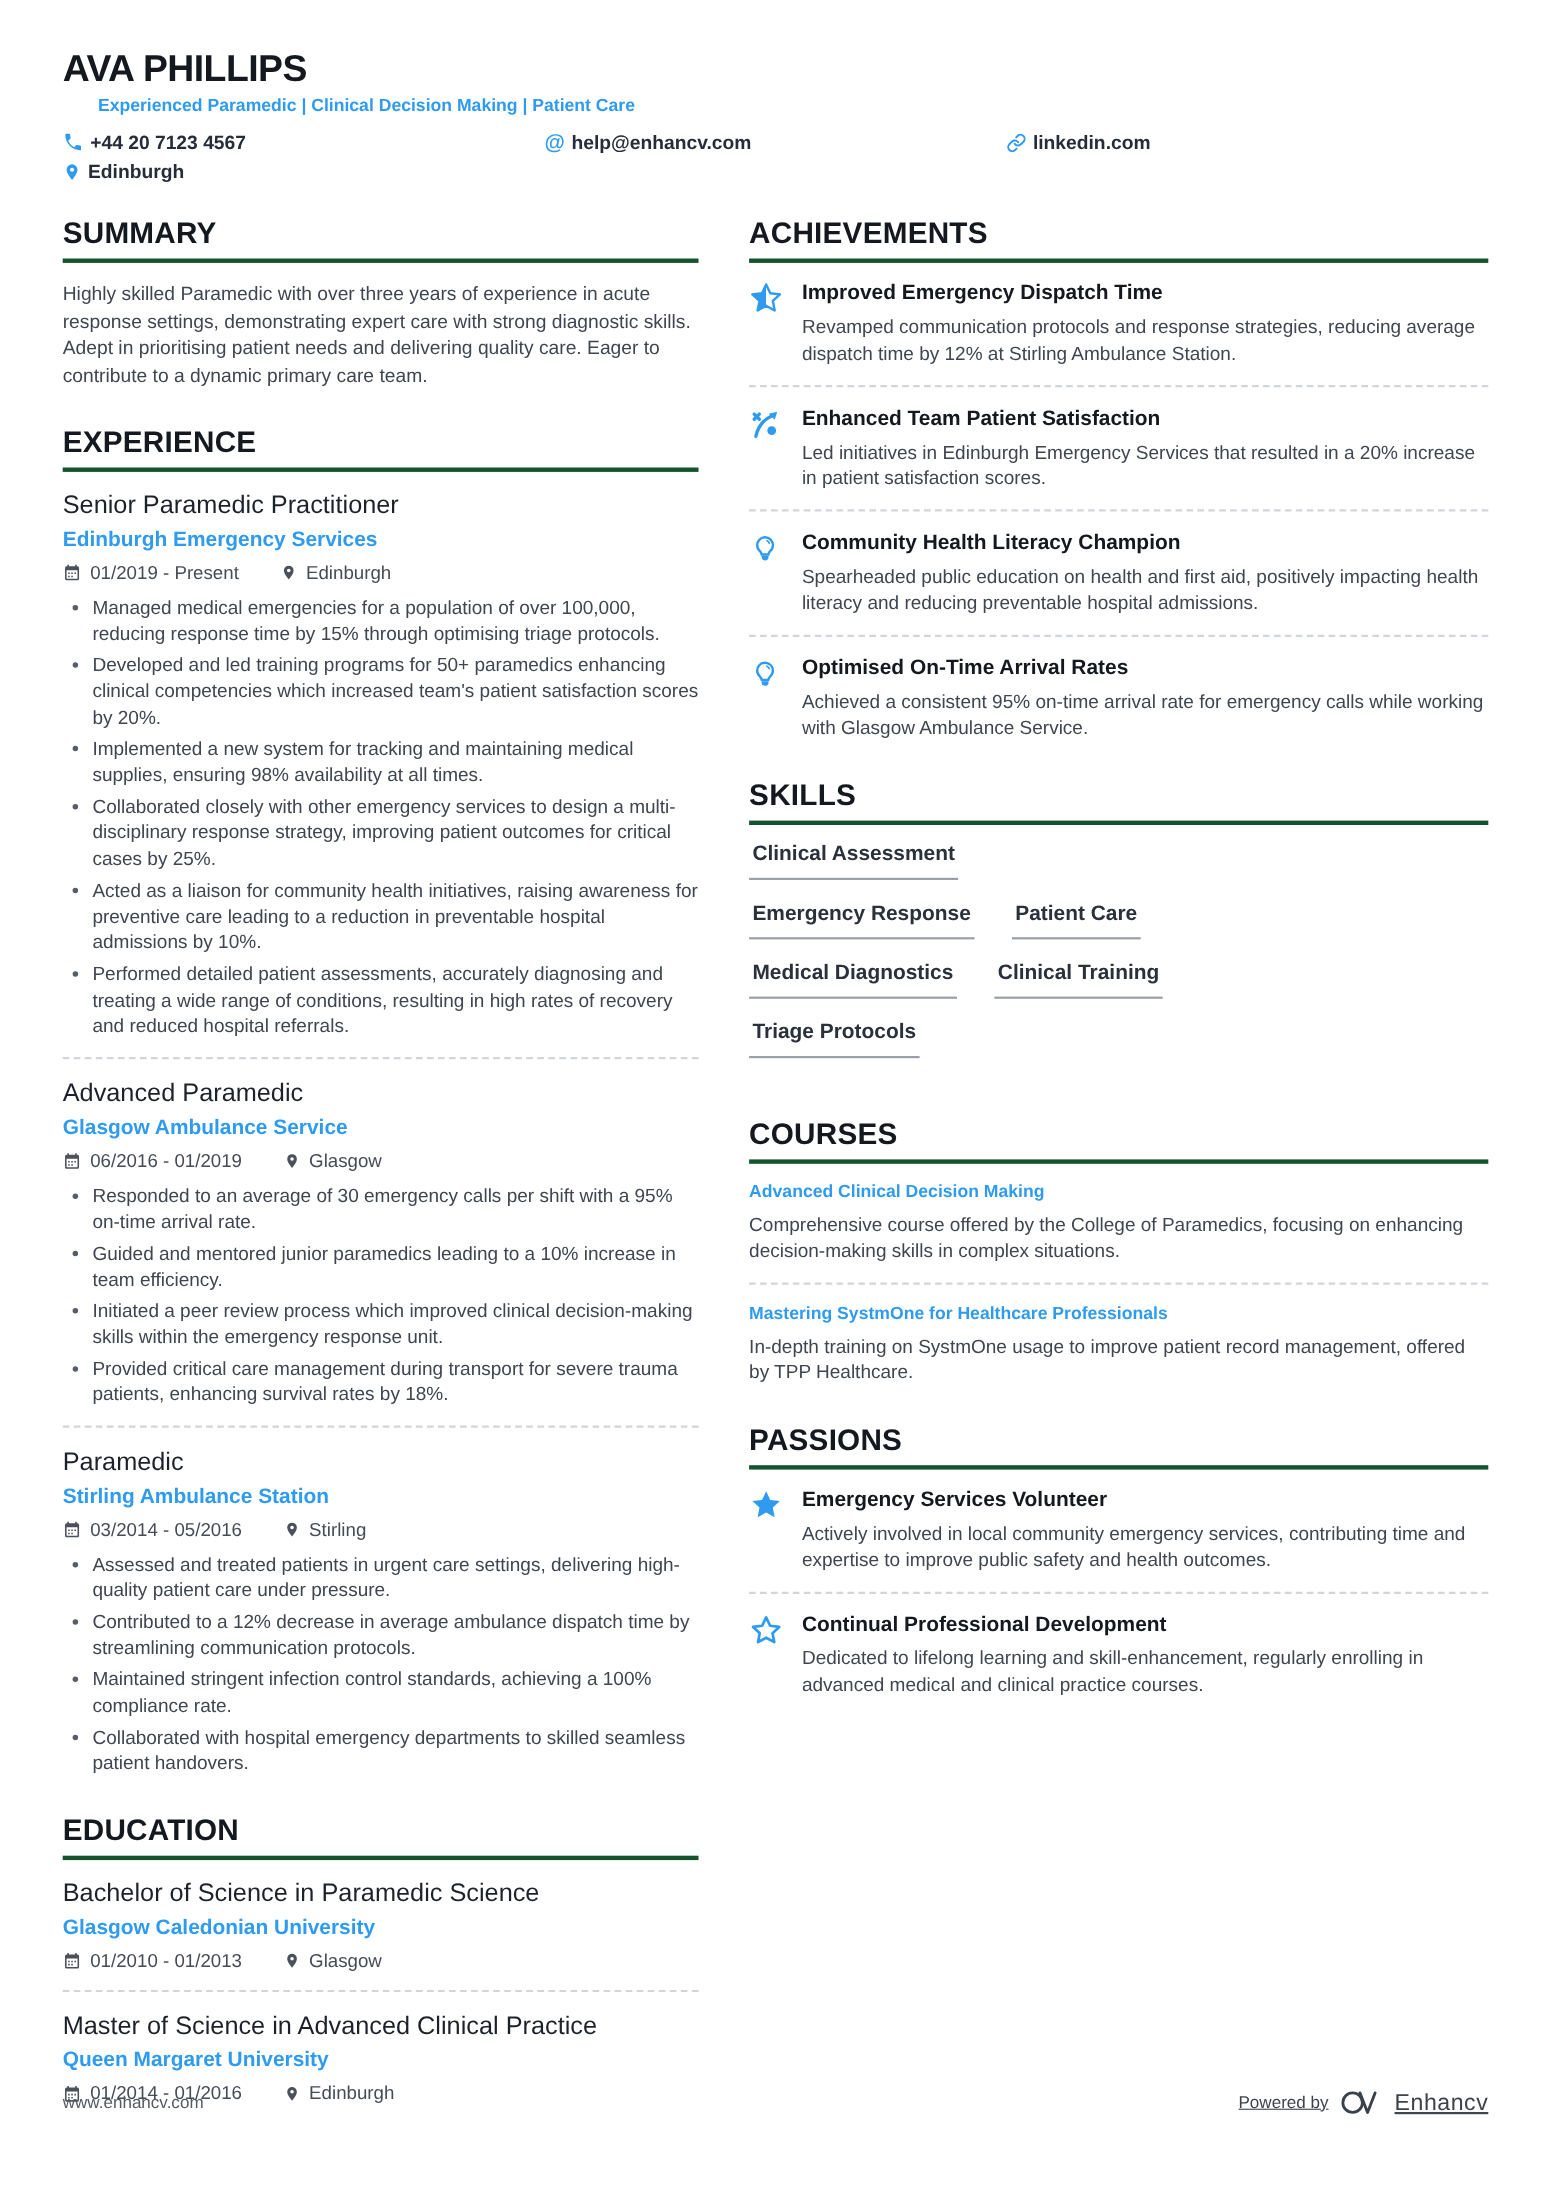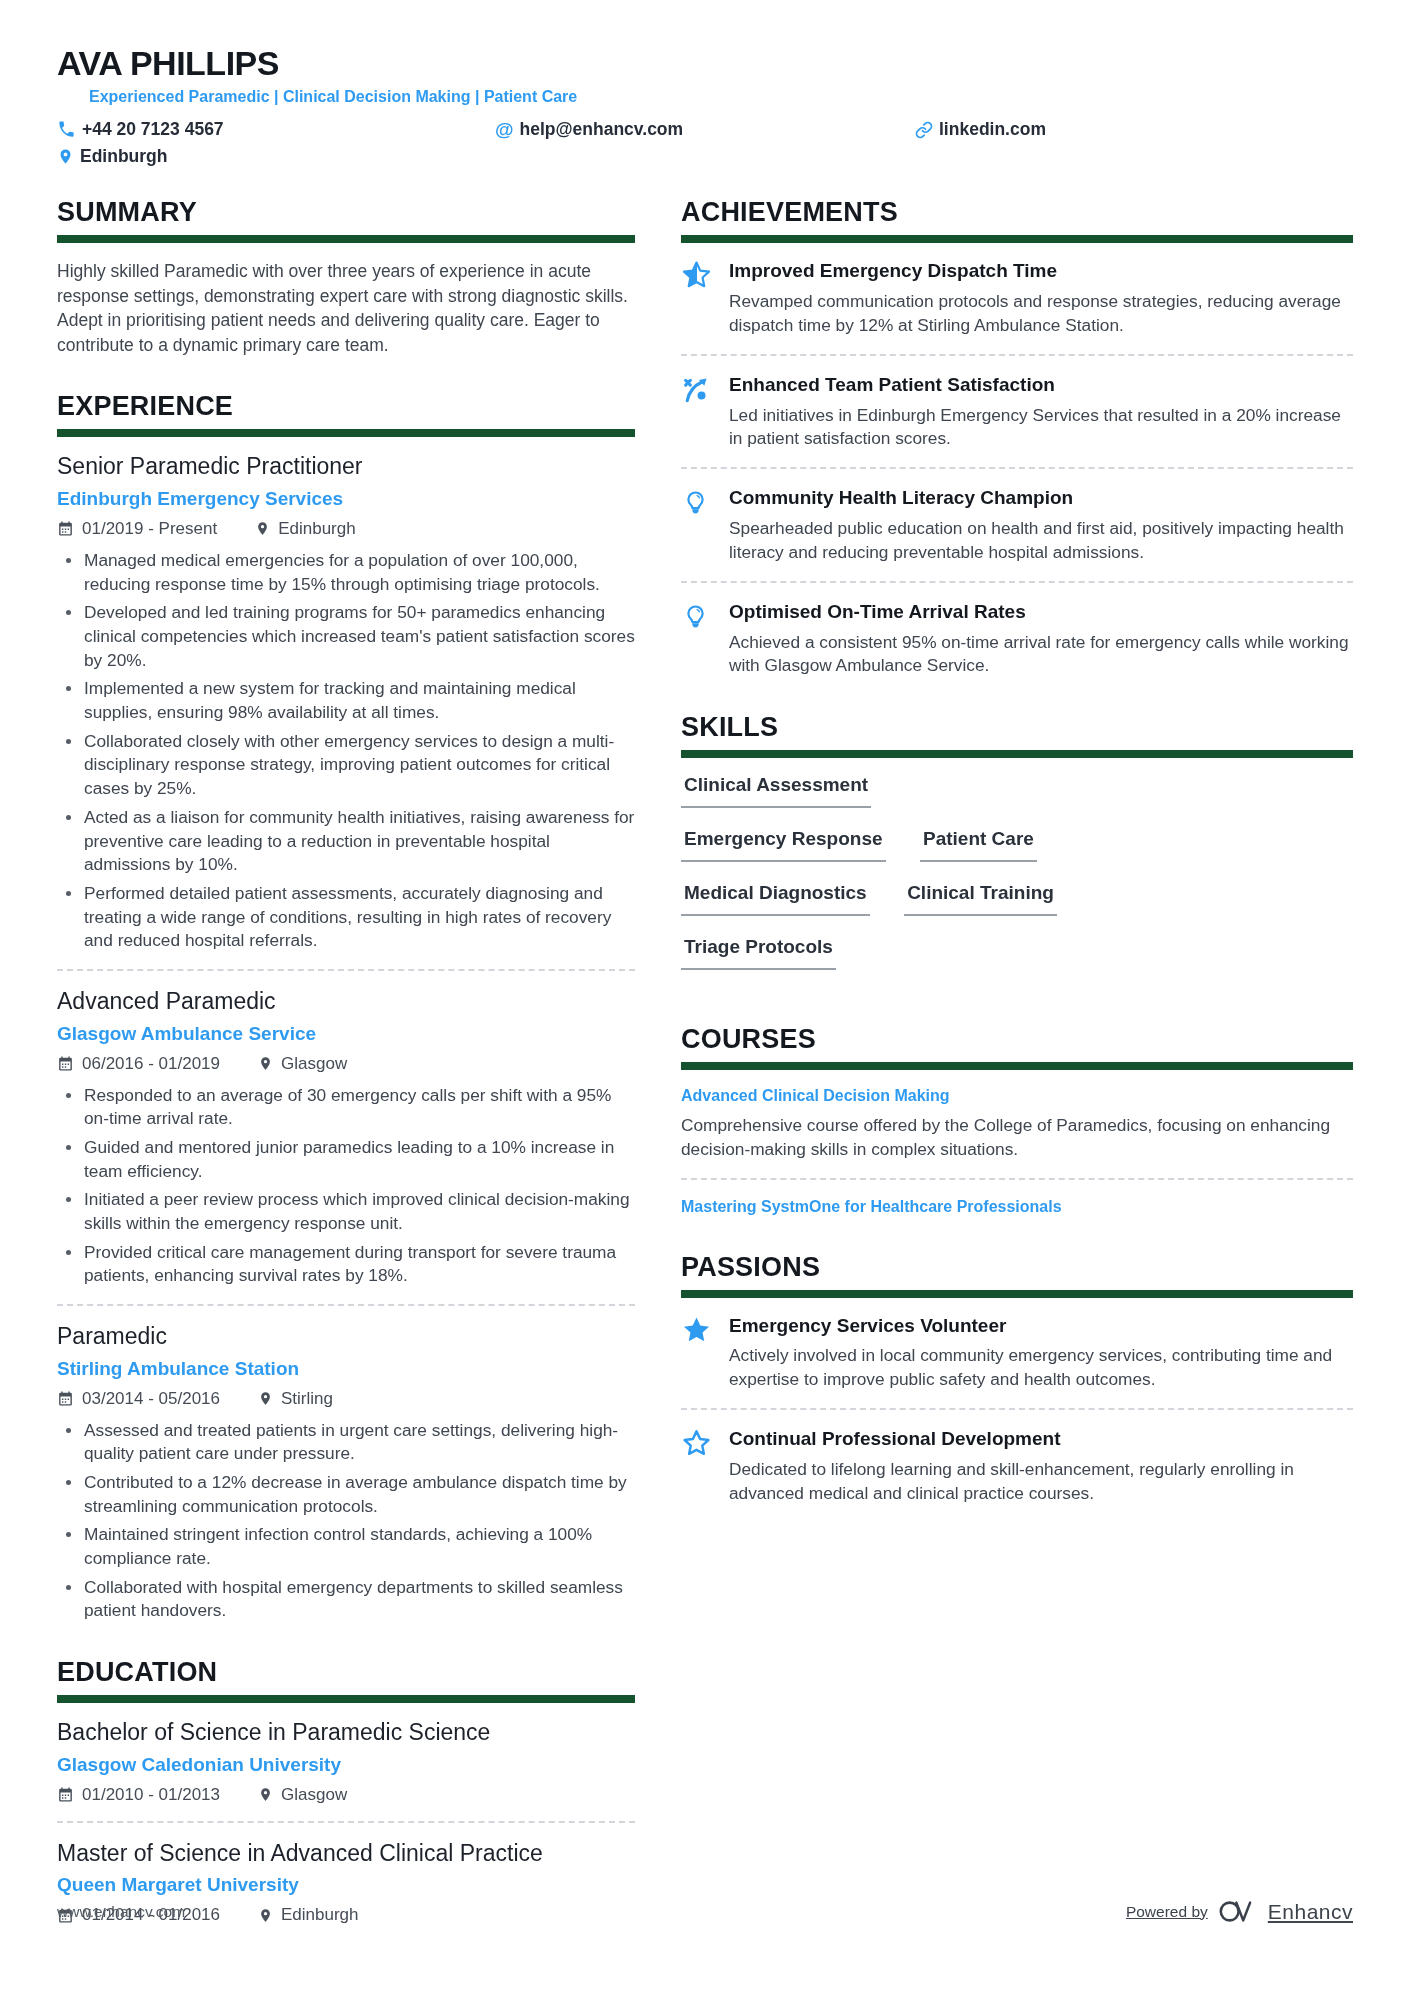--- a/index.html
+++ b/index.html
@@ -24,21 +24,21 @@
   .cicon { flex-shrink:0; display:inline-flex; }
 
   
   .columns { display:flex; gap:46px; margin-top:30px; }
   .col-left { width:578px; flex-shrink:0; }
   .col-right { flex:1; min-width:0; }
 
   .section { margin-bottom:34px; }
   .section-title {
     font-size:27px; font-weight:800; color:#14181f; letter-spacing:.2px;
-    padding-bottom:7px; border-bottom:8px solid #14532d; margin:0 0 16px 0;
+    padding-bottom:7px; border-bottom:4px solid #14532d; margin:0 0 16px 0;
   }
 
   
   .summary-text { font-size:17.5px; line-height:1.4; color:#3f4650; }
 
   
   .job-title { font-size:23px; font-weight:400; color:#1c212a; line-height:1.2; }
   .company { font-size:19px; font-weight:700; color:#2e9bf0; margin-top:7px; }
   .meta-row { display:flex; align-items:center; gap:10px; margin-top:9px; font-size:17px; color:#454c56; }
   .meta-item { display:flex; align-items:center; gap:8px; }
@@ -370,20 +370,21 @@
 
       <div class="section">
         <h2 class="section-title">COURSES</h2>
         <div>
           <div class="course-title">Advanced Clinical Decision Making</div>
           <div class="course-text">Comprehensive course offered by the College of Paramedics, focusing on enhancing decision-making skills in complex situations.</div>
         </div>
         <hr class="dashed-sep">
         <div>
           <div class="course-title">Mastering SystmOne for Healthcare Professionals</div>
+          <div class="course-text">In-depth training on SystmOne usage to improve patient record management, offered by TPP Healthcare.</div>
         </div>
       </div>
 
       <div class="section">
         <h2 class="section-title">PASSIONS</h2>
 
         <div class="ach-item">
           <div class="ach-icon">
             <svg width="31" height="31" viewBox="0 0 24 24">
                 <path d="M12 2l2.9 6.2 6.8.8-5 4.6 1.3 6.7L12 17l-6 3.3 1.3-6.7-5-4.6 6.8-.8z" fill="#2e9bf0"></path>

